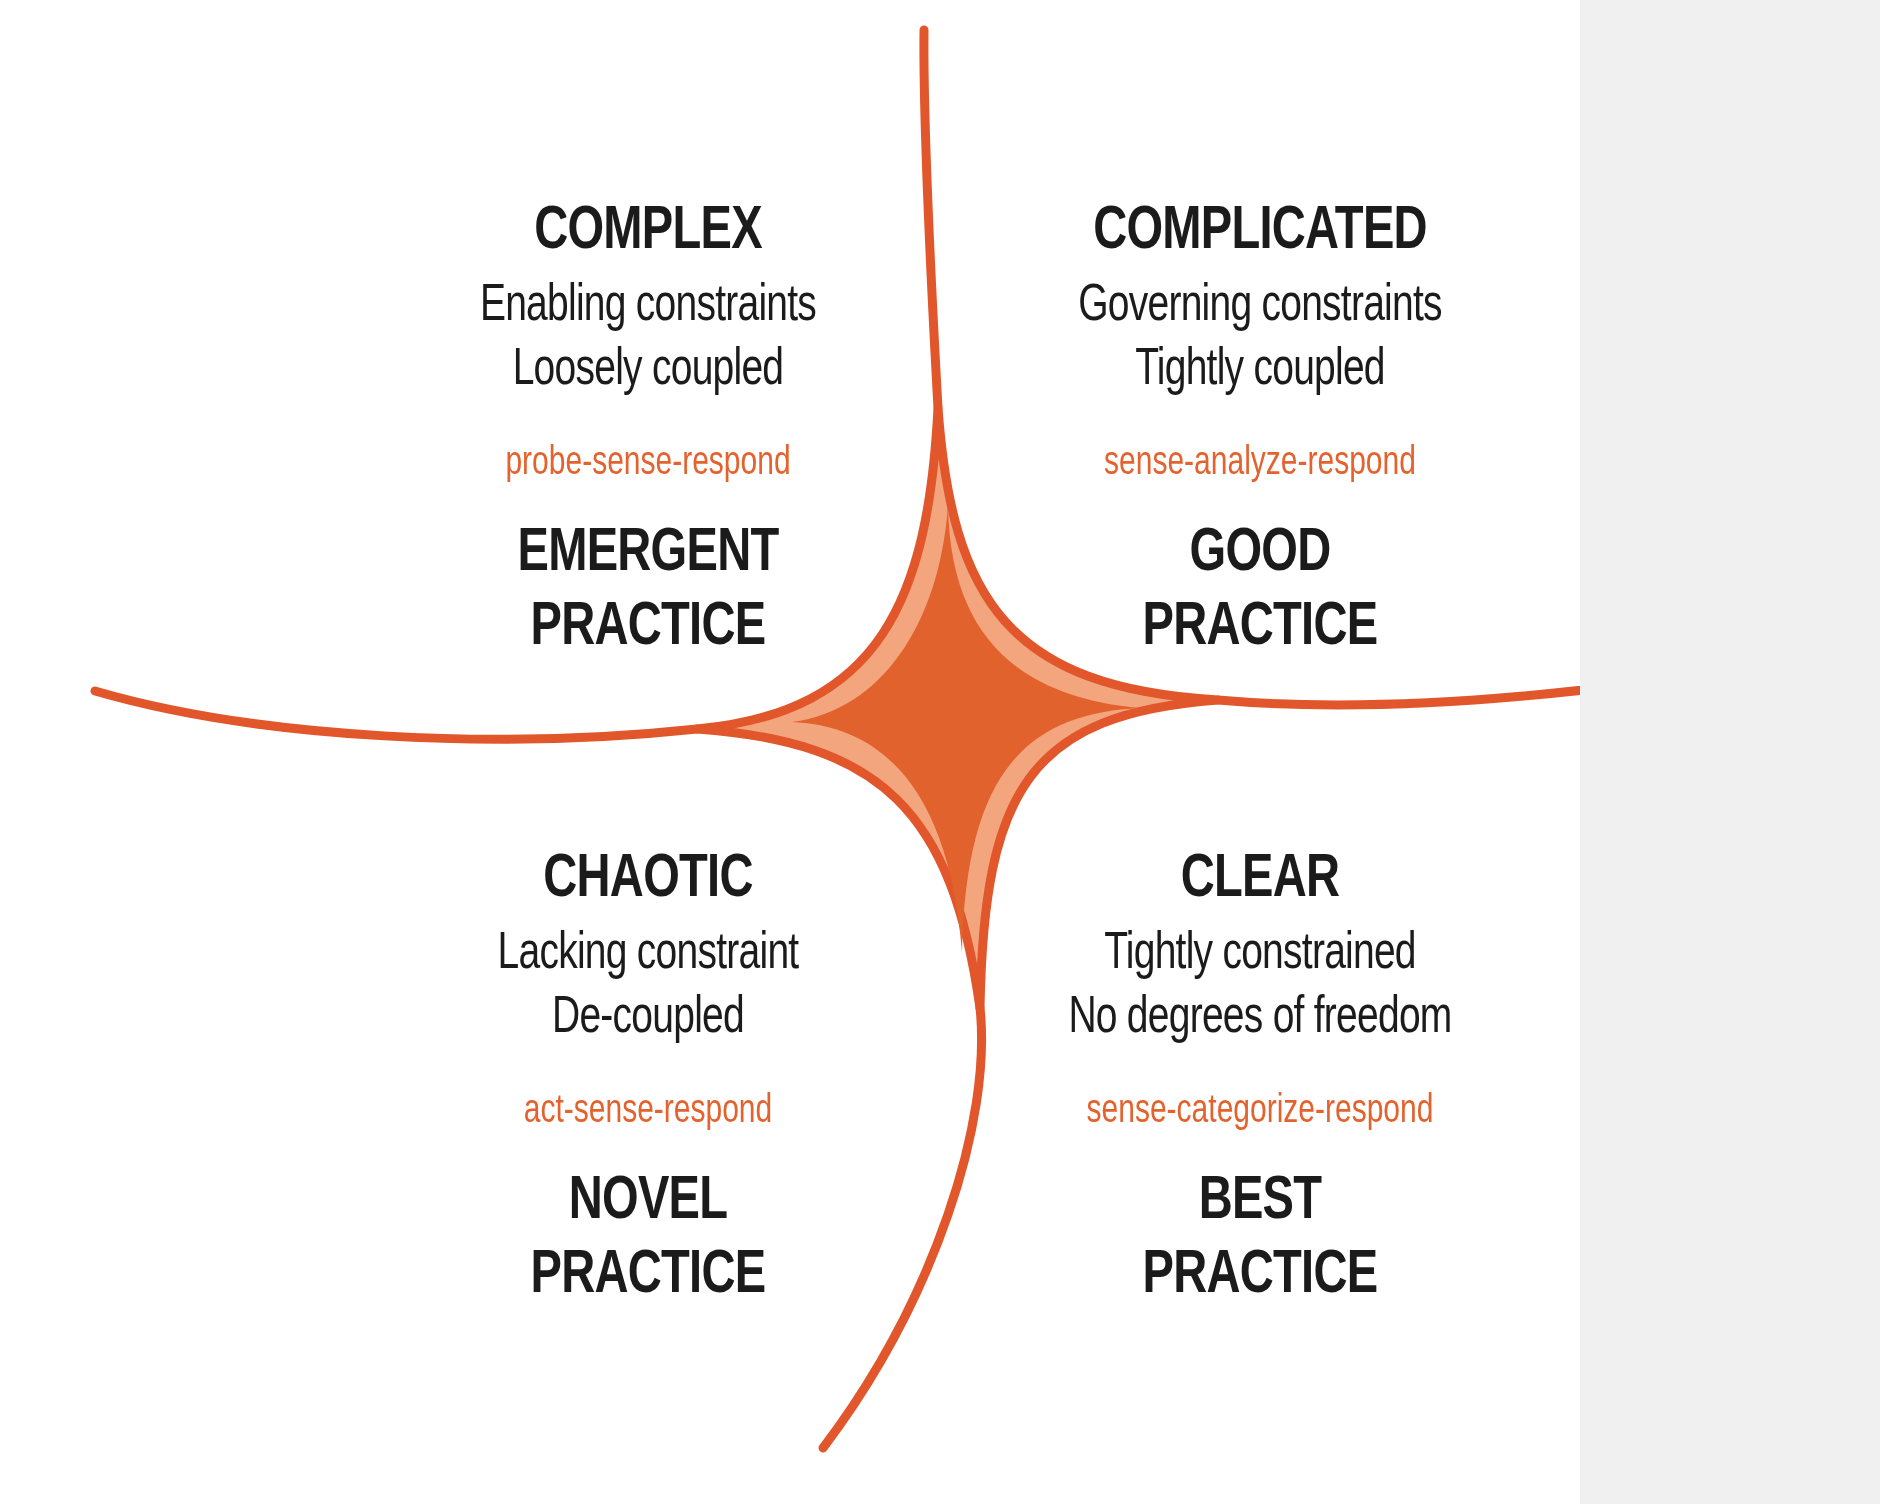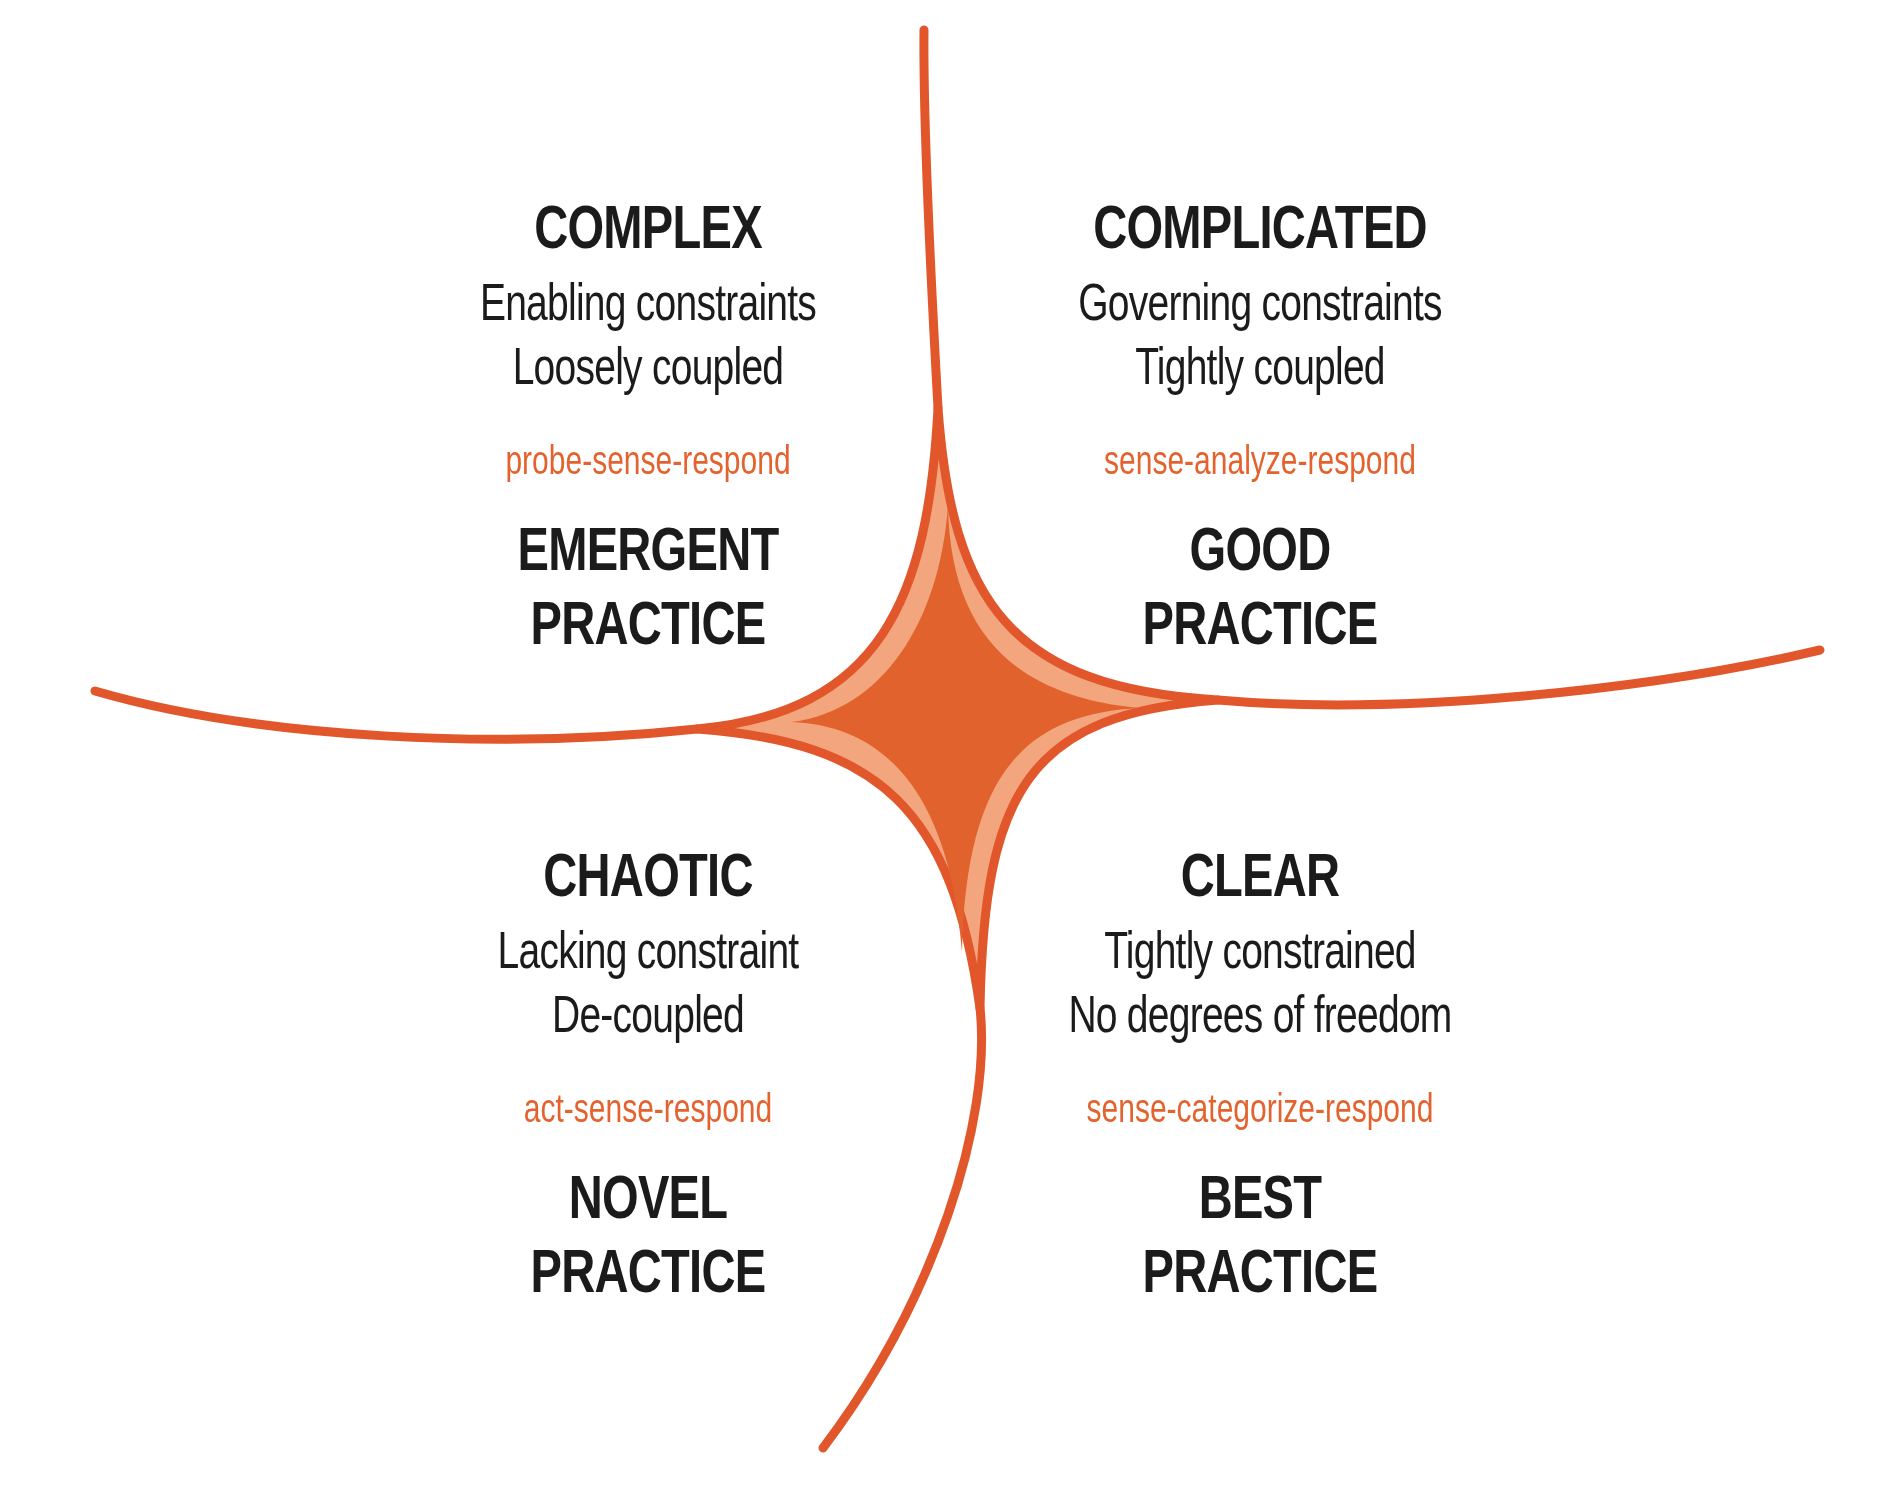--- a/index.html
+++ b/index.html
@@ -5,21 +5,21 @@
   :root{
     --line:#E1572B;
     --star-light:#F3A67E;
     --star-dark:#E2622E;
     --accent:#E4622D;
     --ink:#1B1B1B;
     --bg:#FFFFFF;
   }
   html,body{margin:0;padding:0;background:#f0f0f0;}
   #stage{
-    position:relative;width:1880px;height:1504px;background:var(--bg);
+    position:relative;width:1580px;height:1504px;background:var(--bg);
     overflow:hidden;font-family:"Liberation Sans",sans-serif;
   }
   #shape-svg{position:absolute;left:0;top:0;width:1880px;height:1504px;}
   .txt{position:absolute;width:760px;text-align:center;white-space:pre-line;}
   .col-left{left:268px;}
   .col-right{left:880px;}
   .q-title{
     top:196px;font-weight:700;font-size:62px;line-height:62px;
     color:var(--ink);transform:scaleX(0.76);letter-spacing:-1px;
   }

